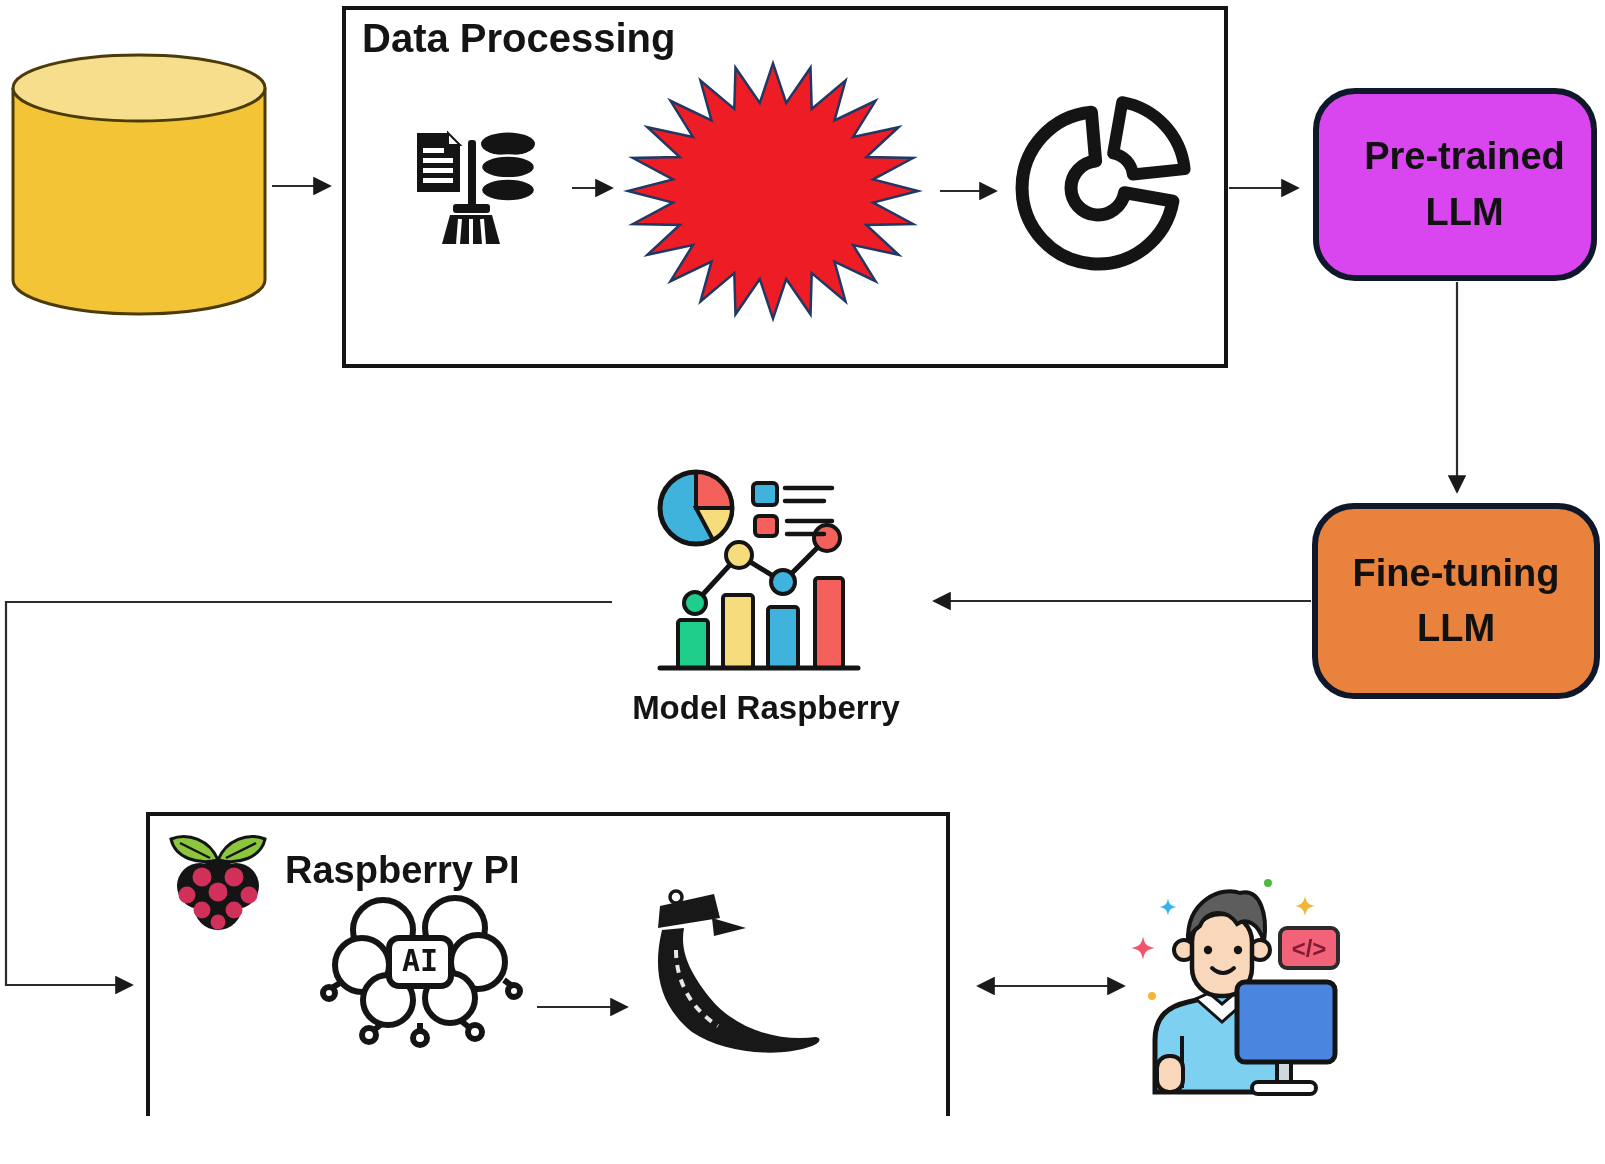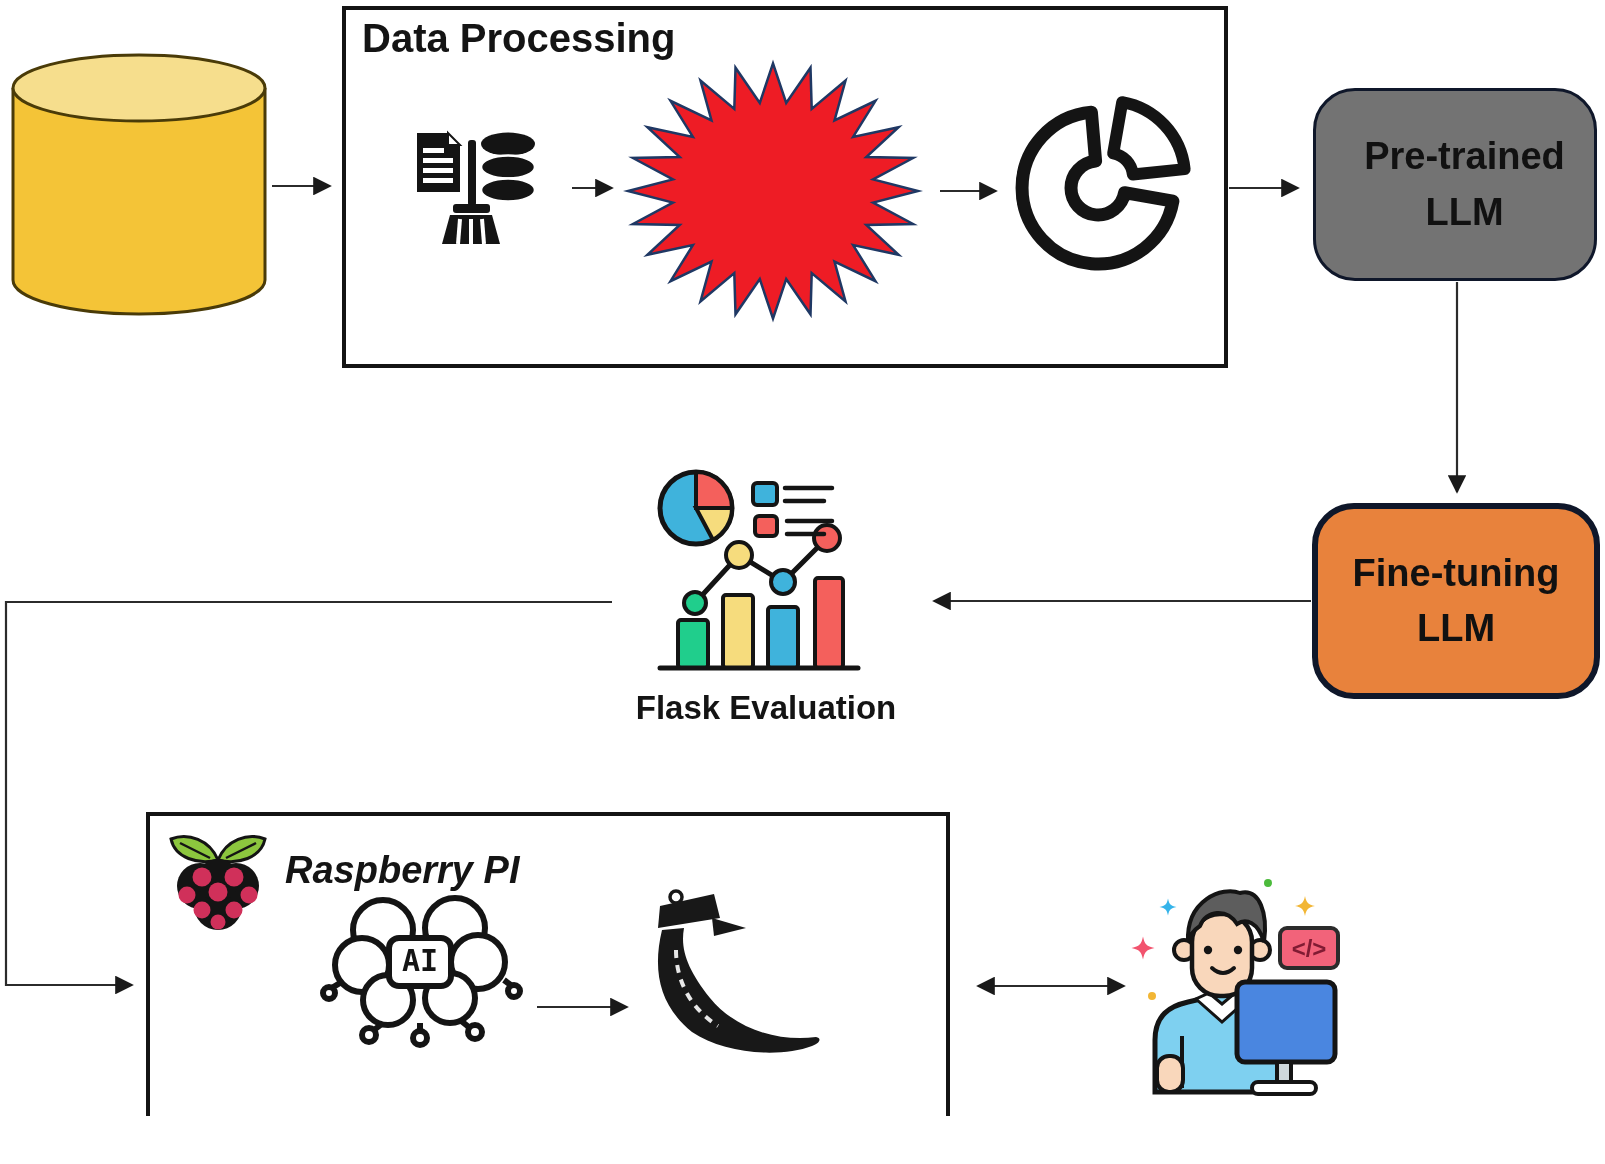--- a/index.html
+++ b/index.html
@@ -6,33 +6,33 @@
   #canvas{
     position:relative; width:1605px; height:1116px; background:#ffffff;
     font-family:"Liberation Sans", sans-serif; color:#141414; overflow:hidden;
   }
   svg{display:block;}
   .abs{position:absolute;}
   .lbl{
     position:absolute; font-weight:700; color:#141414; white-space:nowrap;
     transform:translateX(-50%); text-align:center; line-height:1.2;
   }
-  .lbl.left{transform:none; text-align:left;font-style:italic;}
+  .lbl.left{transform:none; text-align:left;}
   
   .frame{
     position:absolute; background:#ffffff; border:4px solid #141414; box-sizing:border-box;
   }
   .frame-title{ position:absolute; font-weight:700; color:#141414; white-space:nowrap; }
   
   .llm-box{
     position:absolute; display:flex; align-items:center; justify-content:center;
     border-radius:42px; box-sizing:border-box; font-weight:700; font-size:38px;
     line-height:1.45; text-align:center; color:#111;
   }
-  #pretrained-box{ left:1313px; top:88px;  width:284px; height:193px; background:#737373; border:3px solid #0f172a;padding-left:19px;}
+  #pretrained-box{ left:1313px; top:88px;  width:284px; height:193px; background:#d946ef; border:6px solid #0f172a;padding-left:19px;}
   #finetune-box { left:1312px; top:503px; width:288px; height:196px; background:#E8823C; border:6px solid #0f172a;}
   #processing-frame{ left:342px; top:6px; width:886px; height:362px; }
   #raspi-frame{ left:146px; top:812px; width:804px; height:336px; }
   #connectors{ position:absolute; left:0; top:0; z-index:5; pointer-events:none;}
   .node{ z-index:3; }
 </style>
 </head>
 <body>
 
 <div id="canvas">
@@ -150,21 +150,21 @@
       <rect x="133" y="33" width="24" height="22" rx="4" stroke="#141414" stroke-width="4" fill="#3FB3DC"></rect>
       <rect x="135" y="66" width="22" height="20" rx="4" stroke="#141414" stroke-width="4" fill="#F4605C"></rect>
       <g stroke="#141414" stroke-width="4.5" stroke-linecap="round">
         <line x1="165" y1="38" x2="212" y2="38"></line>
         <line x1="165" y1="51" x2="204" y2="51"></line>
         <line x1="167" y1="71" x2="212" y2="71"></line>
         <line x1="167" y1="84" x2="204" y2="84"></line>
       </g>
     </g>
   </svg>
-  <div class="lbl" style="left:766px; top:688px; font-size:33px;">Flask Evaluation</div>
+  <div class="lbl" style="left:766px; top:688px; font-size:33px;">Model Raspberry</div>
 
   <div class="frame node" id="raspi-frame"></div>
 
   <svg class="abs" style="left:158px; top:814px; z-index:4;" width="120" height="122" viewBox="0 0 120 122">
     <path d="M60,46 C52,26 30,18 13,25 C17,44 40,51 60,46 Z" stroke="#141414" stroke-width="3" fill="#8CC63E"></path>
     <path d="M60,46 C68,26 90,18 107,25 C103,44 80,51 60,46 Z" stroke="#141414" stroke-width="3" fill="#8CC63E"></path>
     <line x1="22" y1="29" x2="52" y2="44" stroke="#141414" stroke-width="2.5"></line>
     <line x1="98" y1="29" x2="68" y2="44" stroke="#141414" stroke-width="2.5"></line>
     <g fill="#141414">
       <circle cx="42" cy="72" r="23"></circle>

